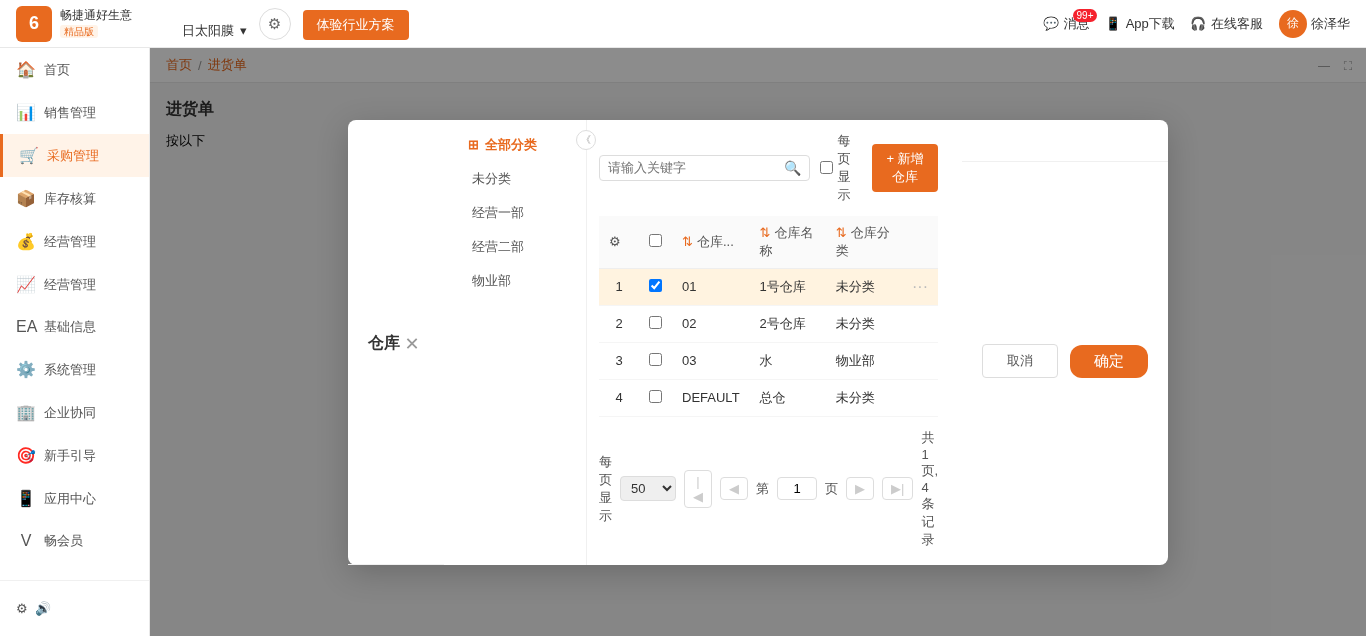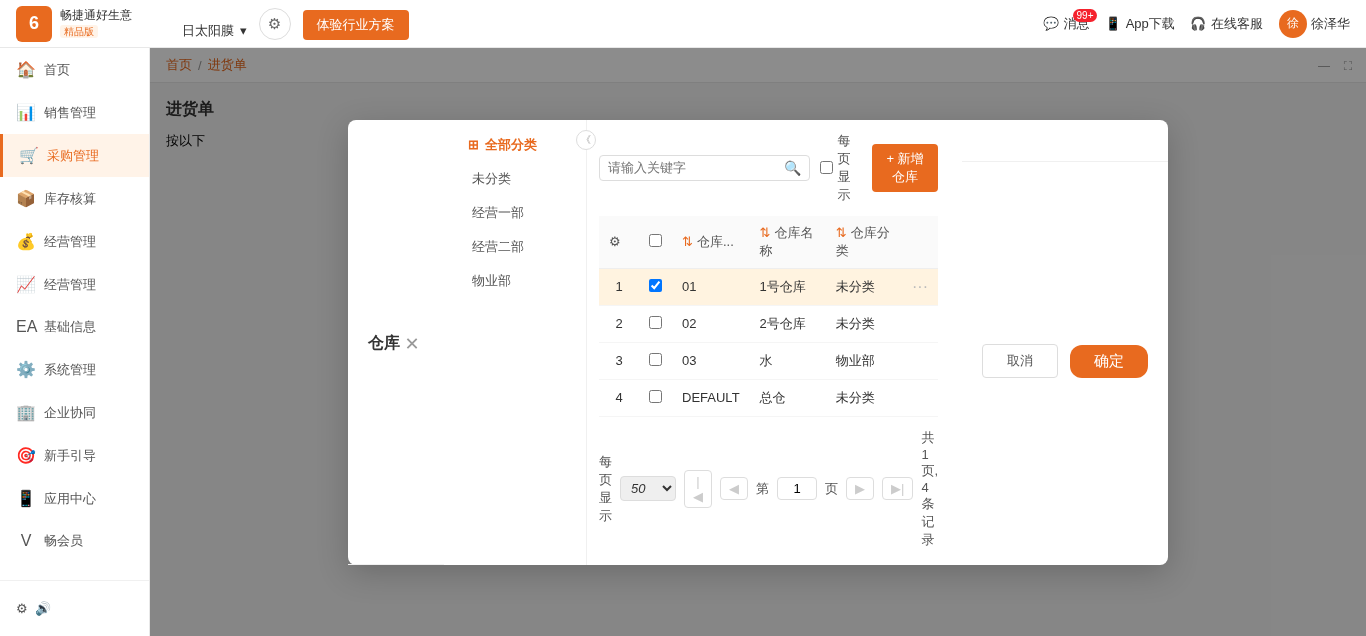--- a/index.html
+++ b/index.html
@@ -319,21 +319,20 @@
       padding: 12px 0 4px;
       font-size: 13px;
       color: #555;
     }
     .page-select {
       border: 1px solid #ddd;
       border-radius: 4px;
       padding: 3px 6px;
       font-size: 13px;
       color: #333;
-      font-style: italic;
     }
     .page-btn {
       border: 1px solid #ddd;
       background: #fff;
       padding: 3px 8px;
       border-radius: 4px;
       cursor: pointer;
       color: #555;
       font-size: 13px;
     }

